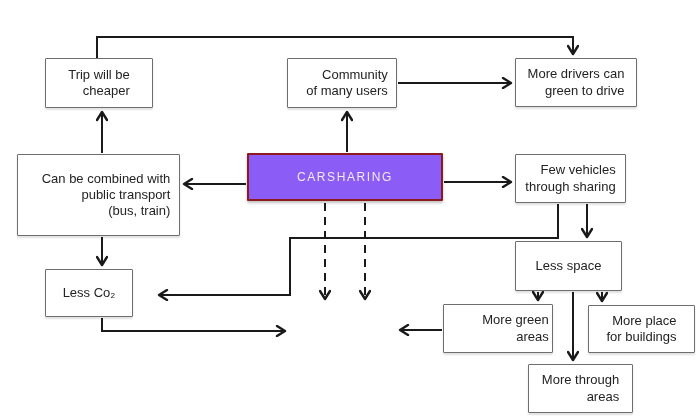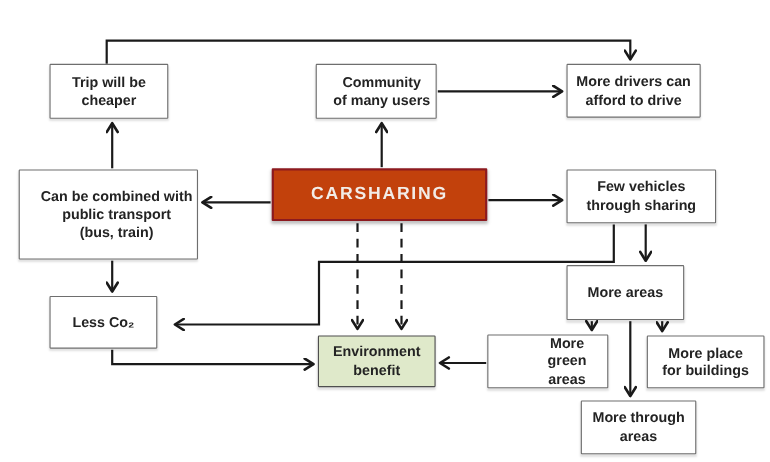--- a/index.html
+++ b/index.html
@@ -11,34 +11,34 @@
     overflow:hidden;
   }
   #connectors{position:absolute;left:0;top:0;width:700px;height:420px;}
   .node{
     position:absolute;
     box-sizing:border-box;
     background:#ffffff;
     border:1.6px solid #6e6e6e;
     border-radius:1px;
     display:flex;align-items:center;justify-content:center;
-    text-align:center;
-    font-weight:700;
+    text-align:right;
+    font-weight:400;
     font-size:13px;
     line-height:1.25;
     color:#232323;
     white-space:pre-line;
     box-shadow:0 2px 2px rgba(0,0,0,0.12);
     padding:2px;
   }
   .node--center{
-    background:#c2410c;
+    background:#8b5cf6;
     border:2px solid #8d1a1f;
     color:#f2ece7;
-    font-size:16px;
+    font-size:12px;
     letter-spacing:1.6px;
     box-shadow:0 2px 3px rgba(0,0,0,0.25);
   }
   .node--benefit{
     background:#dfe9ca;
     border:1.6px solid #4f4f4f;
   }
   .edge{stroke:#1a1a1a;stroke-width:2;fill:none;}
   .edge--dashed{stroke-dasharray:8 6;}
 </style>
@@ -72,37 +72,35 @@
     <path class="edge" d="M 442 330 H 400" marker-end="url(#arr)"></path>
   </svg>
 
   <div class="node" style="left:45px;top:58px;width:108px;height:50px;">Trip will be
 cheaper</div>
 
   <div class="node" style="left:287px;top:58px;width:110px;height:50px;padding-left:12px;">Community
 of many users</div>
 
   <div class="node" style="left:515px;top:58px;width:122px;height:49px;">More drivers can
-afford to drive</div>
+green to drive</div>
 
   <div class="node" style="left:17px;top:154px;width:163px;height:82px;padding-left:17px;">Can be combined with
 public transport
 (bus, train)</div>
 
   <div class="node node--center" style="left:247px;top:153px;width:196px;height:48px;">CARSHARING</div>
 
-  <div class="node" style="left:515px;top:154px;width:136px;height:49px;">Few vehicles
+  <div class="node" style="left:515px;top:154px;width:111px;height:49px;">Few vehicles
 through sharing</div>
 
-  <div class="node" style="left:45px;top:269px;width:98px;height:48px;">Less Co₂</div>
+  <div class="node" style="left:45px;top:269px;width:88px;height:48px;">Less Co₂</div>
 
-  <div class="node" style="left:515px;top:241px;width:107px;height:50px;">More areas</div>
+  <div class="node" style="left:515px;top:241px;width:107px;height:50px;">Less space</div>
 
-  <div class="node node--benefit" style="left:289px;top:305px;width:107px;height:47px;">Environment
-benefit</div>
 
   <div class="node" style="left:443px;top:304px;width:110px;height:49px;padding-left:37px;">More green
 areas</div>
 
   <div class="node" style="left:588px;top:305px;width:107px;height:48px;">More place
 for buildings</div>
 
   <div class="node" style="left:528px;top:364px;width:105px;height:49px;">More through
 areas</div>
 

